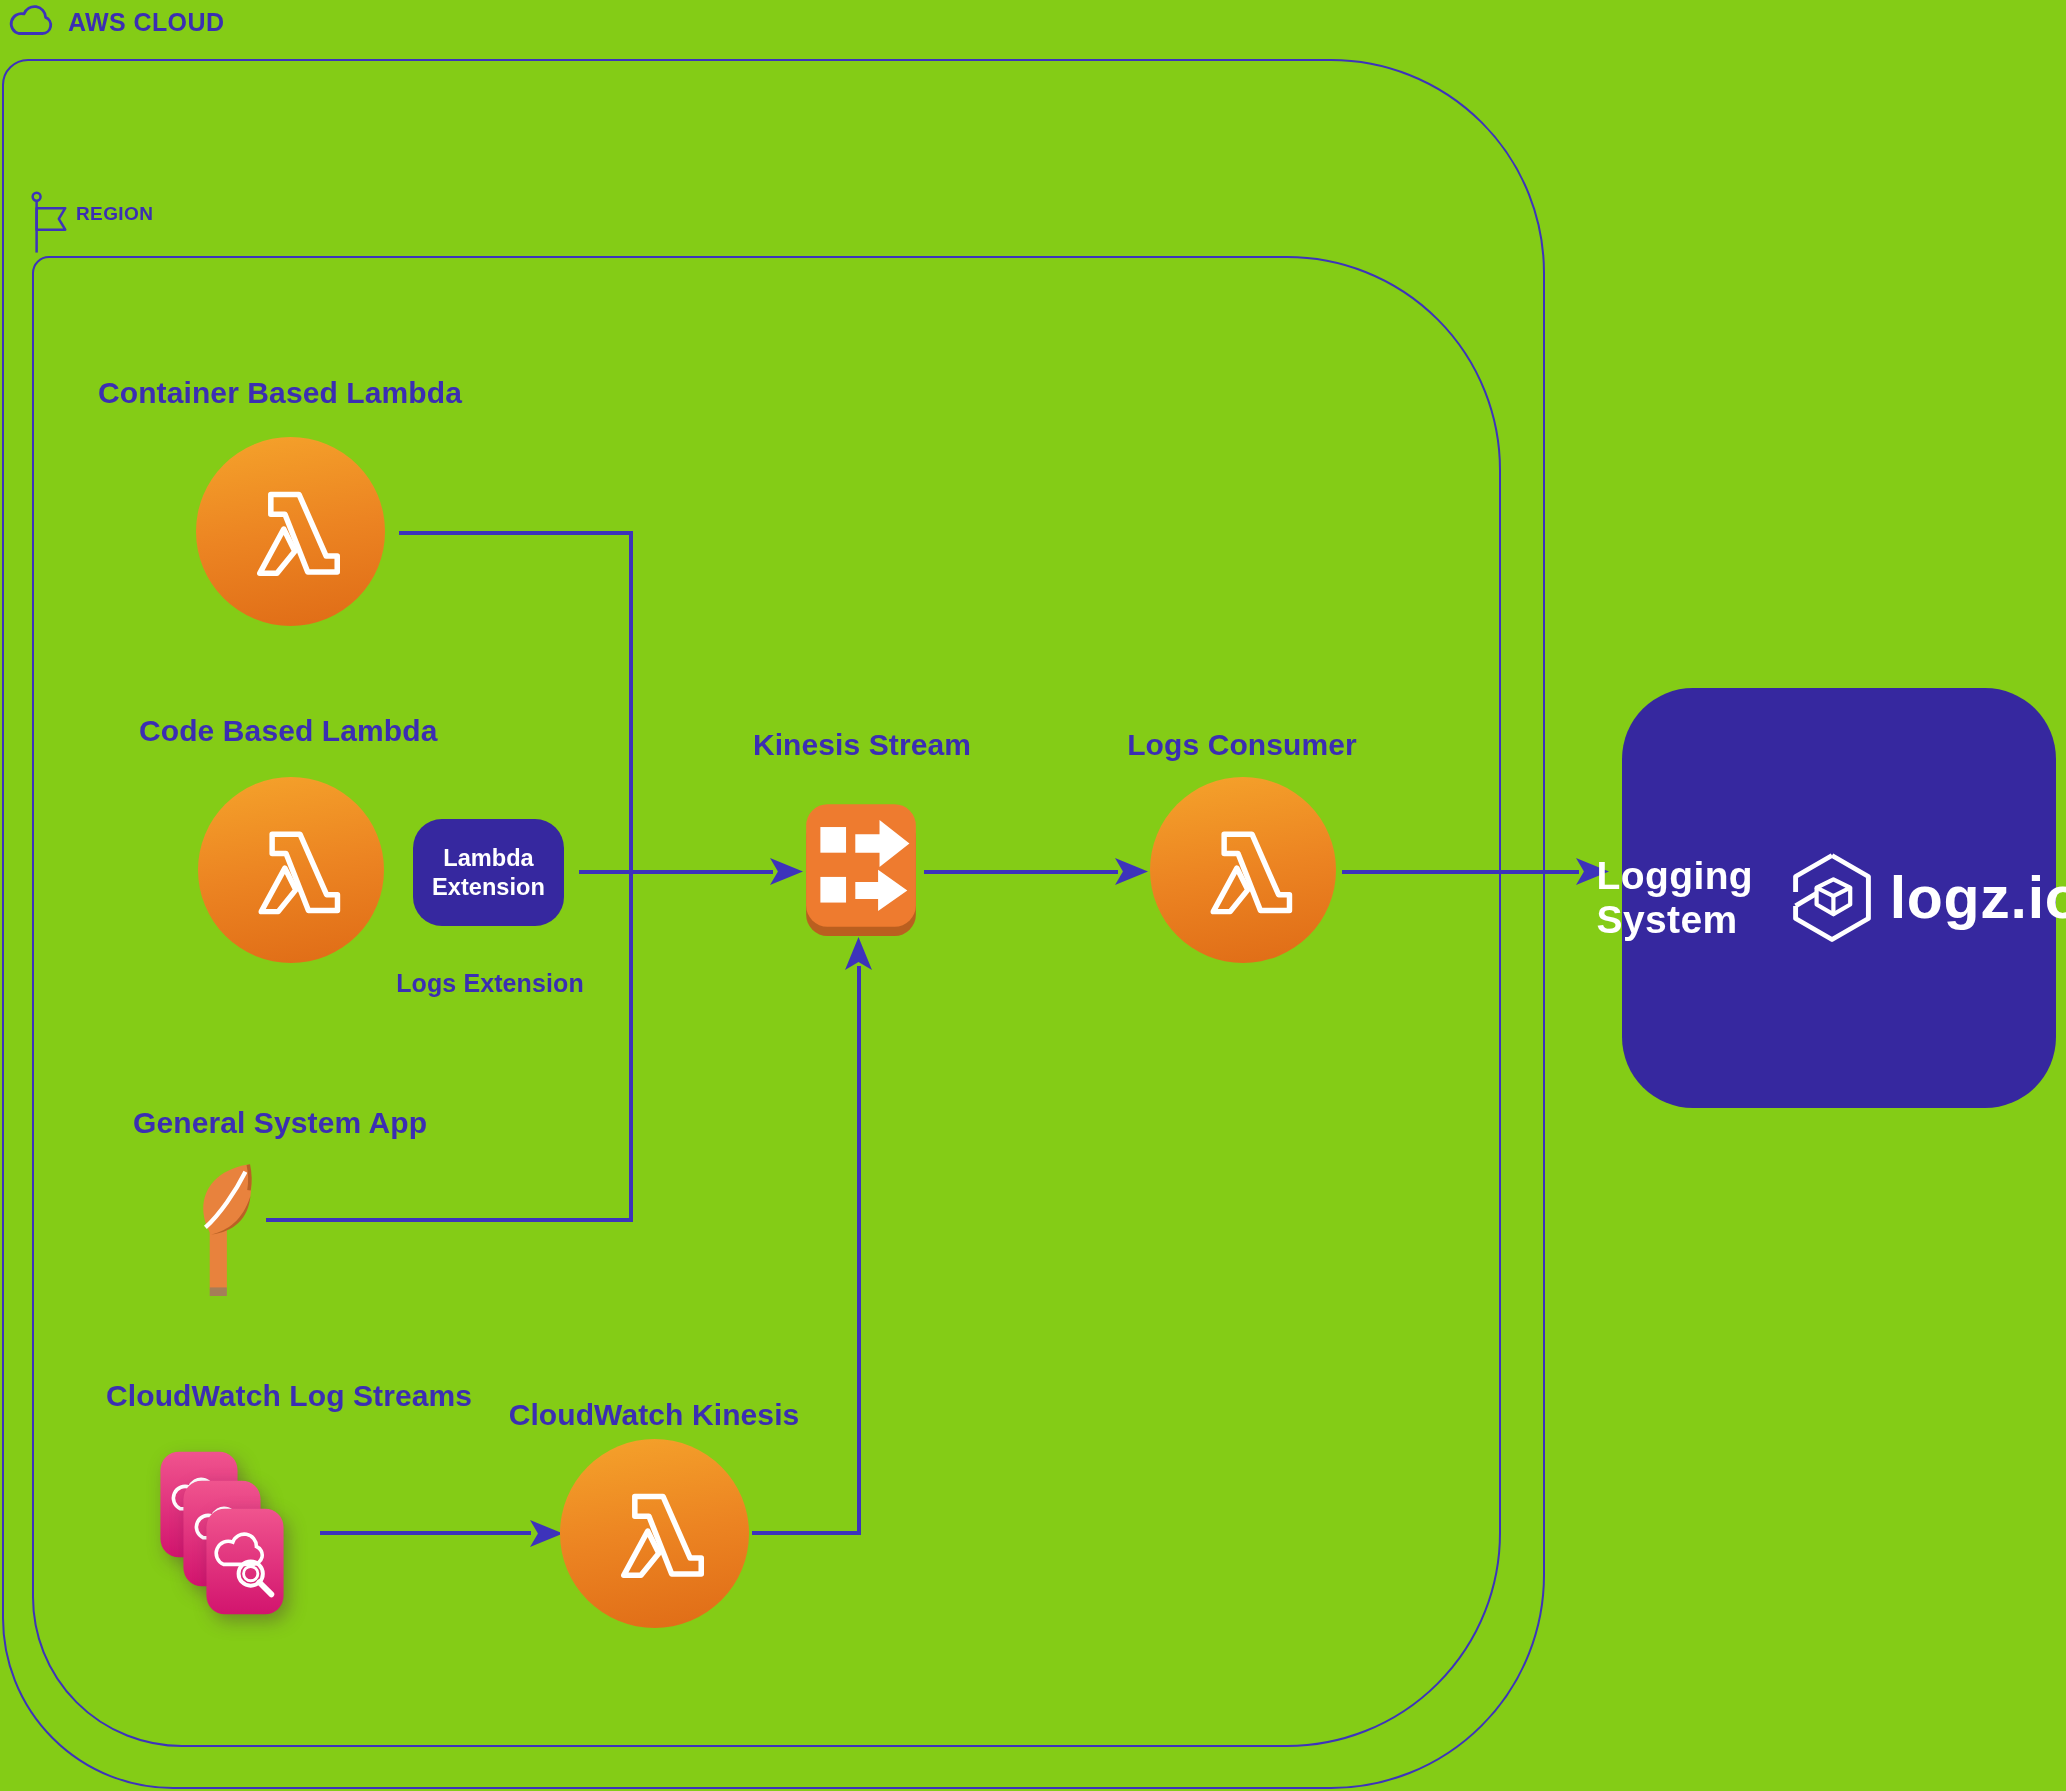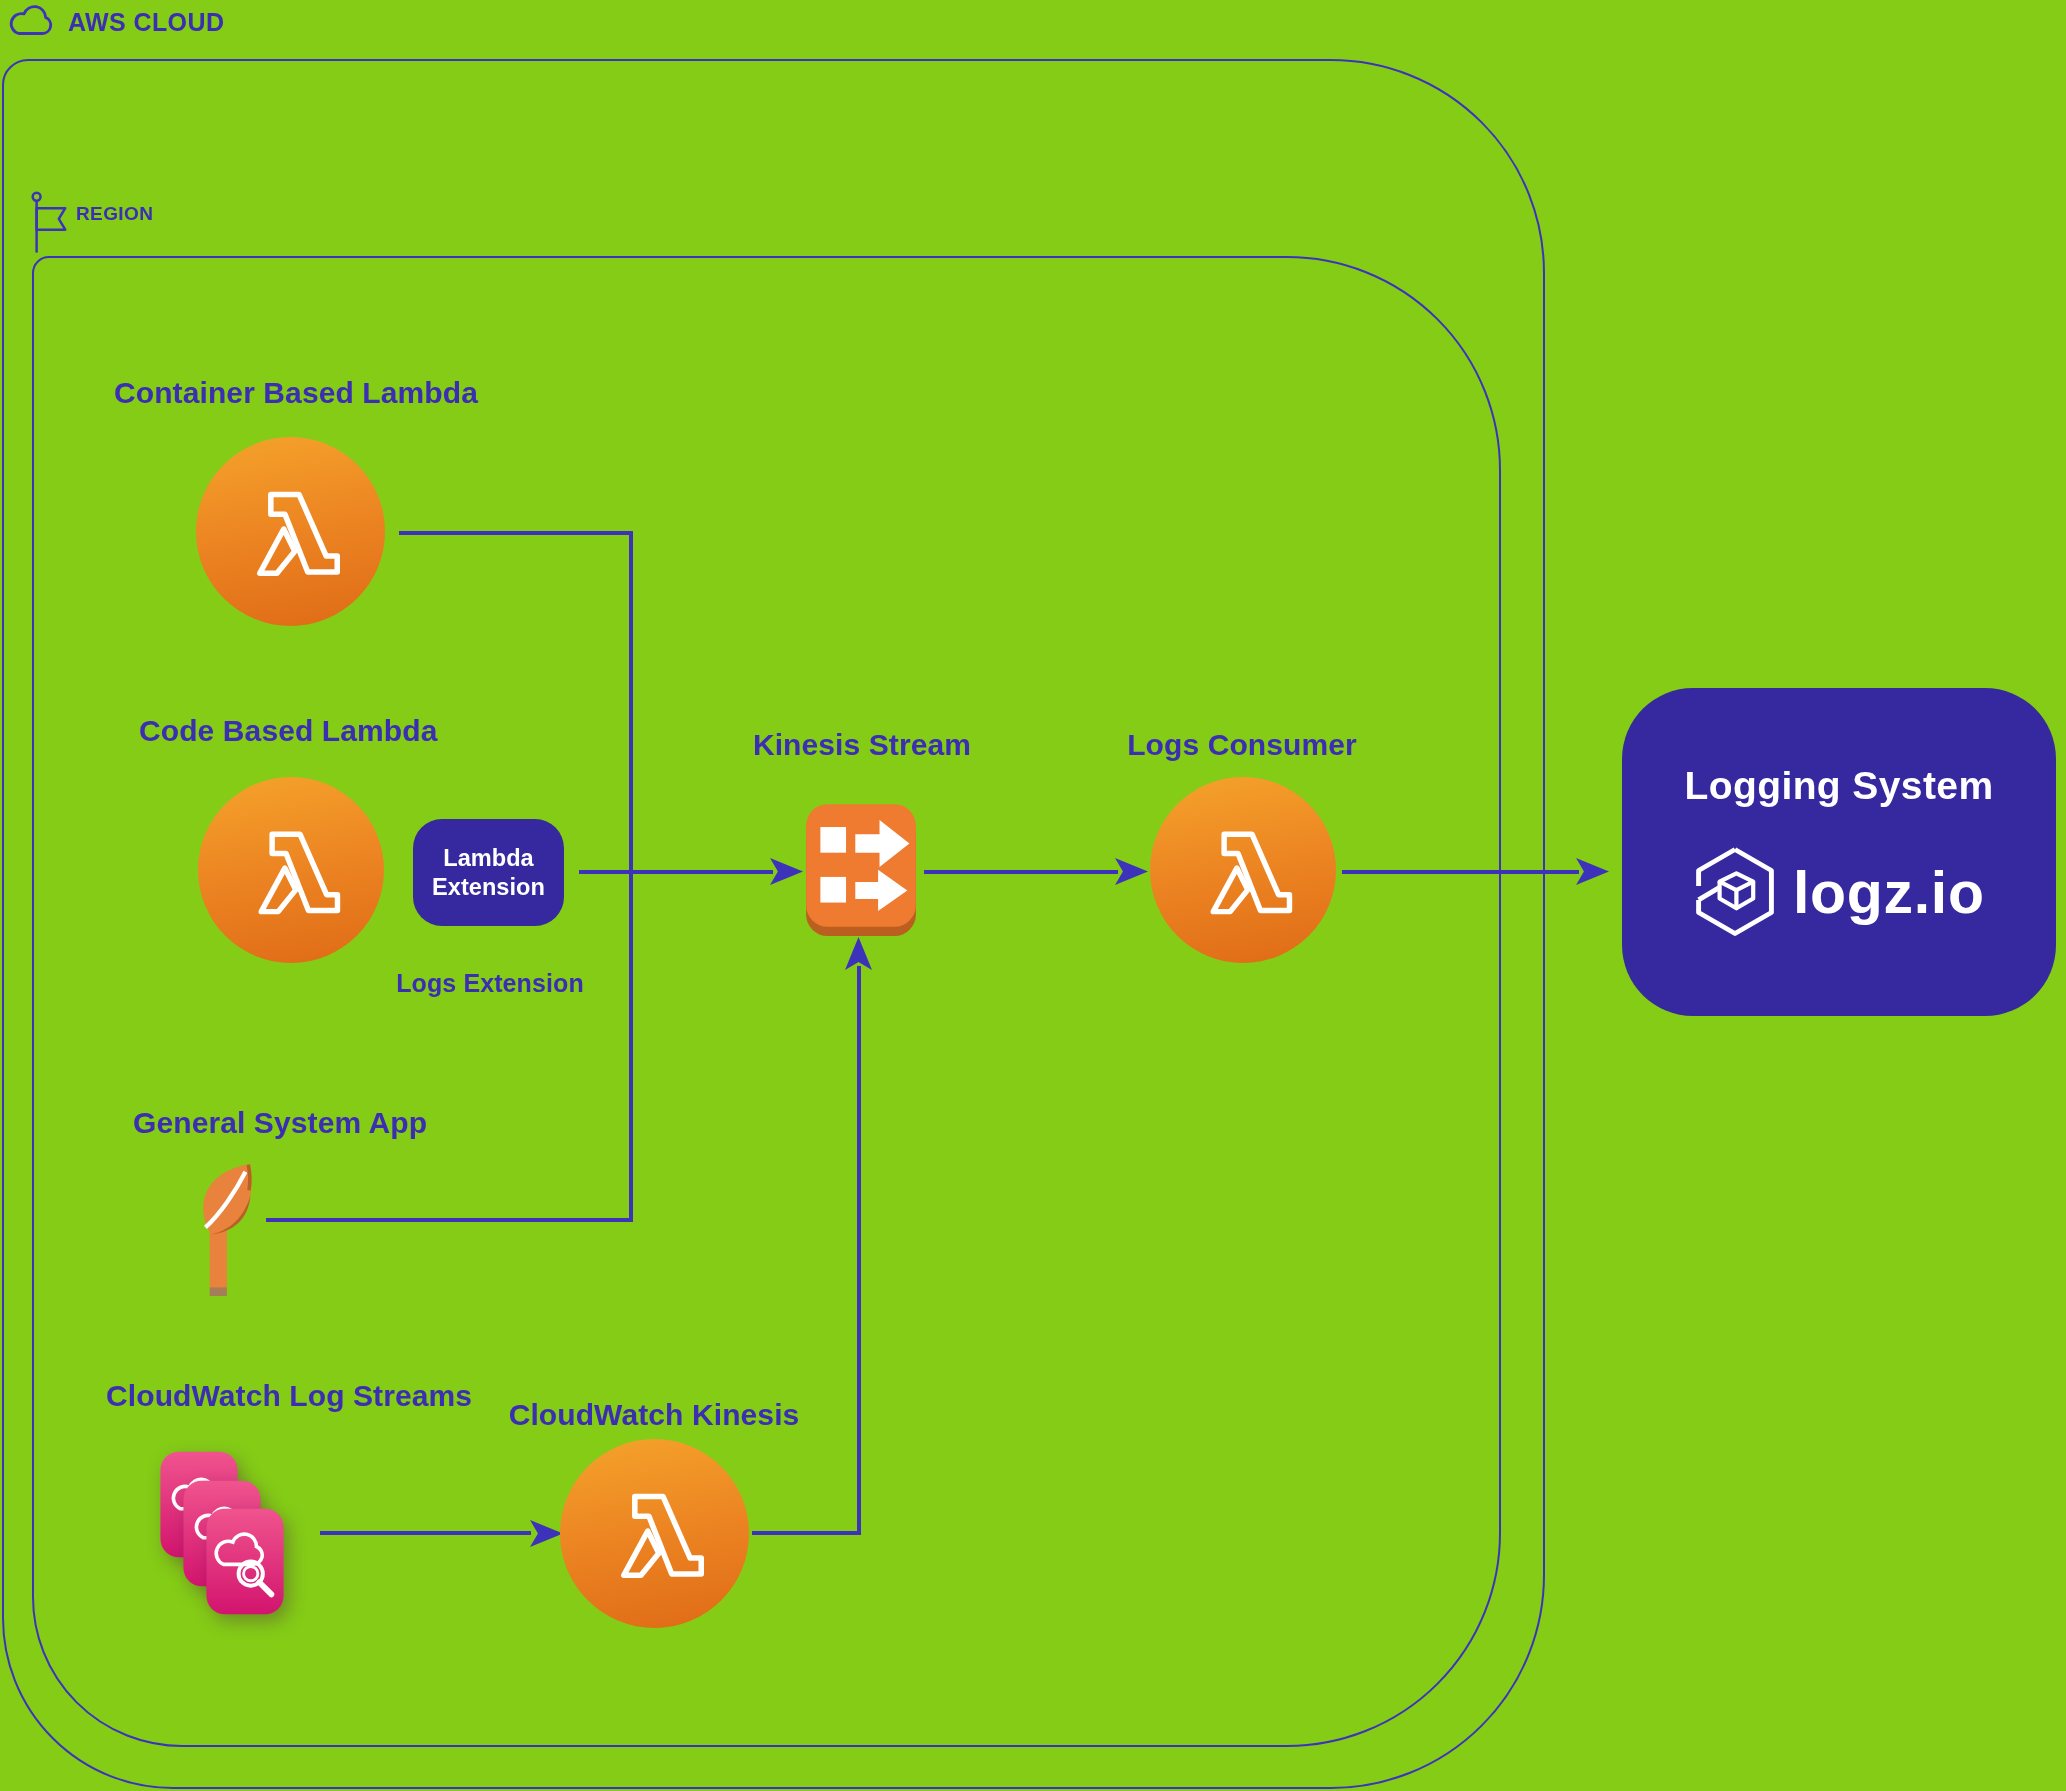--- a/index.html
+++ b/index.html
@@ -31,22 +31,22 @@
     display:flex;align-items:center;justify-content:center;
   }
   
   .indigo-card{background:#36289f;}
   .badge{
     left:413px;top:819px;width:151px;height:107px;border-radius:29px;
     display:flex;flex-direction:column;align-items:center;justify-content:center;
     color:#ffffff;font-size:23.6px;font-weight:600;line-height:1.22;
   }
   .logz-card{
-    left:1622px;top:688px;width:434px;height:328px;border-radius:71px;
-    display:flex;flex-direction:column;align-items:center;justify-content:center;gap:37px;
+    left:1622px;top:688px;width:434px;height:420px;border-radius:71px;
+    display:flex;flex-direction:row;align-items:center;justify-content:center;gap:37px;
   }
   .logz-title{color:#ffffff;font-size:39px;font-weight:600;letter-spacing:0.4px;}
   .logz-row{display:flex;align-items:center;gap:15.7px;}
   .logz-brand{color:#ffffff;font-size:59px;font-weight:700;letter-spacing:0.7px;}
   
   .hline{background:#3d33bb;height:3.6px;}
   .vline{background:#3d33bb;width:3.6px;}
   .head-right{width:33px;height:27px;background:#3d33bb;
     clip-path:polygon(0 0,100% 50%,0 100%,24% 50%);}
   .head-up{width:27px;height:33px;background:#3d33bb;
@@ -100,21 +100,21 @@
   <div class="abs hline" style="left:1342px;top:870px;width:237px"></div>
   <div class="abs head-right" style="left:1576px;top:858px"></div>
 
   <div class="abs hline" style="left:320px;top:1531px;width:211px"></div>
   <div class="abs head-right" style="left:530px;top:1520px"></div>
 
   <div class="abs hline" style="left:752px;top:1531px;width:109px"></div>
   <div class="abs vline" style="left:857px;top:966px;height:569px"></div>
   <div class="abs head-up" style="left:845px;top:937px"></div>
 
-  <div class="abs nlabel" style="left:114px;top:376px">Container Based Lambda</div>
+  <div class="abs nlabel" style="left:98px;top:376px">Container Based Lambda</div>
   <div class="abs lambda-circle" style="left:196px;top:437px;width:189px;height:189px">
     <svg width="123" height="123" viewBox="0 0 100 100">
       <path d="M34 20 L57 20 L79 70 L88 70 L88 83 L64 83 L45.5 36 L34 36 Z" fill="none" stroke="#ffffff" stroke-width="4.5" stroke-linejoin="round"></path>
       <path d="M44.5 48 L53.5 66 L39 84 L25 84 Z" fill="none" stroke="#ffffff" stroke-width="4.5" stroke-linejoin="round"></path>
     </svg>
   </div>
 
   <div class="abs nlabel" style="left:139px;top:714px">Code Based Lambda</div>
   <div class="abs lambda-circle" style="left:198px;top:777px;width:186px;height:186px">
     <svg width="121" height="121" viewBox="0 0 100 100">

